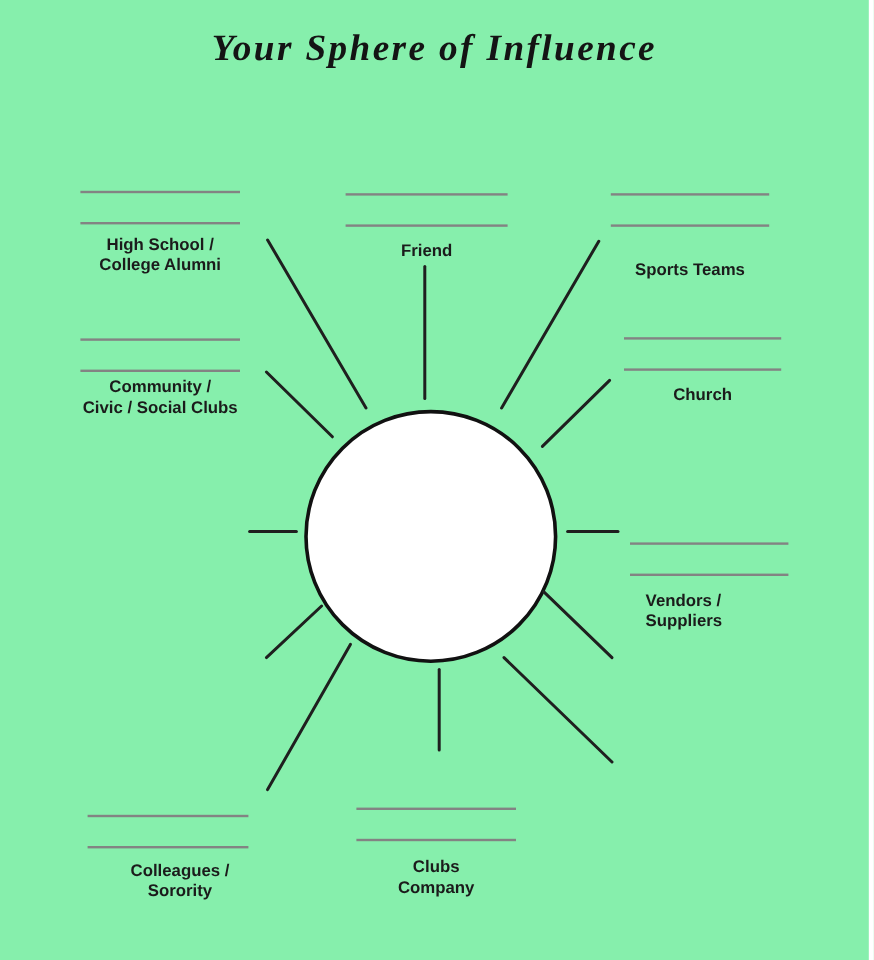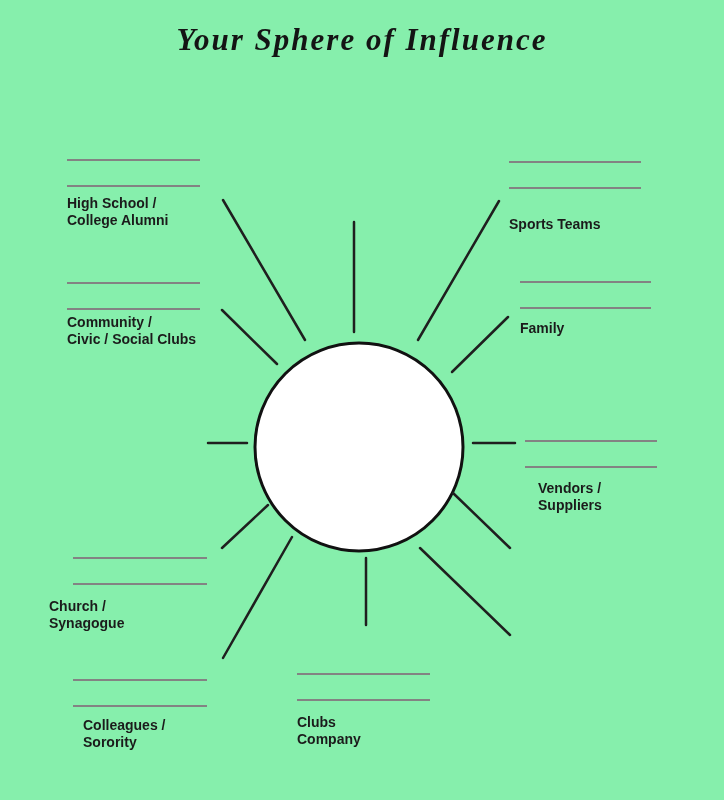--- a/index.html
+++ b/index.html
@@ -23,20 +23,21 @@
   }
   #diagram-svg{position:absolute;left:0;top:0;}
   .station{position:absolute;}
   .blank-line{
     height:2px;
     background:#838383;
   }
   .blank-line + .blank-line{margin-top:24px;}
   .station-label{
     position:absolute;left:0;right:0;
+    text-align:center;
     font-weight:700;
     font-size:14px;
     line-height:17px;
     color:#1b1b1b;
     white-space:pre-line;
   }
   .align-left{text-align:left;}
 </style>
 </head>
 <body>
@@ -63,54 +64,53 @@
     </g>
   </svg>
 
   <div class="station" style="left:67px;top:159px;width:133px">
     <div class="blank-line"></div>
     <div class="blank-line"></div>
     <div class="station-label" style="top:36px">High School /
 College Alumni</div>
   </div>
 
+  <div class="station" style="left:288px;top:161px;width:135px">
+    <div class="blank-line"></div>
+    <div class="blank-line"></div>
+    <div class="station-label" style="top:39px">Friend</div>
+  </div>
 
   <div class="station" style="left:509px;top:161px;width:132px">
     <div class="blank-line"></div>
     <div class="blank-line"></div>
     <div class="station-label" style="top:55px">Sports Teams</div>
   </div>
 
   <div class="station" style="left:67px;top:282px;width:133px">
     <div class="blank-line"></div>
     <div class="blank-line"></div>
     <div class="station-label" style="top:32px">Community /
 Civic / Social Clubs</div>
   </div>
 
   <div class="station" style="left:520px;top:281px;width:131px">
     <div class="blank-line"></div>
     <div class="blank-line"></div>
-    <div class="station-label" style="top:39px">Family</div>
+    <div class="station-label" style="top:39px">Church</div>
   </div>
 
 
-  <div class="station" style="left:525px;top:440px;width:132px">
+  <div class="station" style="left:525px;top:452px;width:132px">
     <div class="blank-line"></div>
     <div class="blank-line"></div>
     <div class="station-label align-left" style="top:40px;left:13px">Vendors /
 Suppliers</div>
   </div>
 
-  <div class="station" style="left:73px;top:557px;width:134px">
-    <div class="blank-line"></div>
-    <div class="blank-line"></div>
-    <div class="station-label" style="top:41px;left:-24px;right:24px">Church /
-Synagogue</div>
-  </div>
 
 
   <div class="station" style="left:73px;top:679px;width:134px">
     <div class="blank-line"></div>
     <div class="blank-line"></div>
     <div class="station-label" style="top:38px;left:10px;right:-10px">Colleagues / Sorority</div>
   </div>
 
   <div class="station" style="left:297px;top:673px;width:133px">
     <div class="blank-line"></div>

